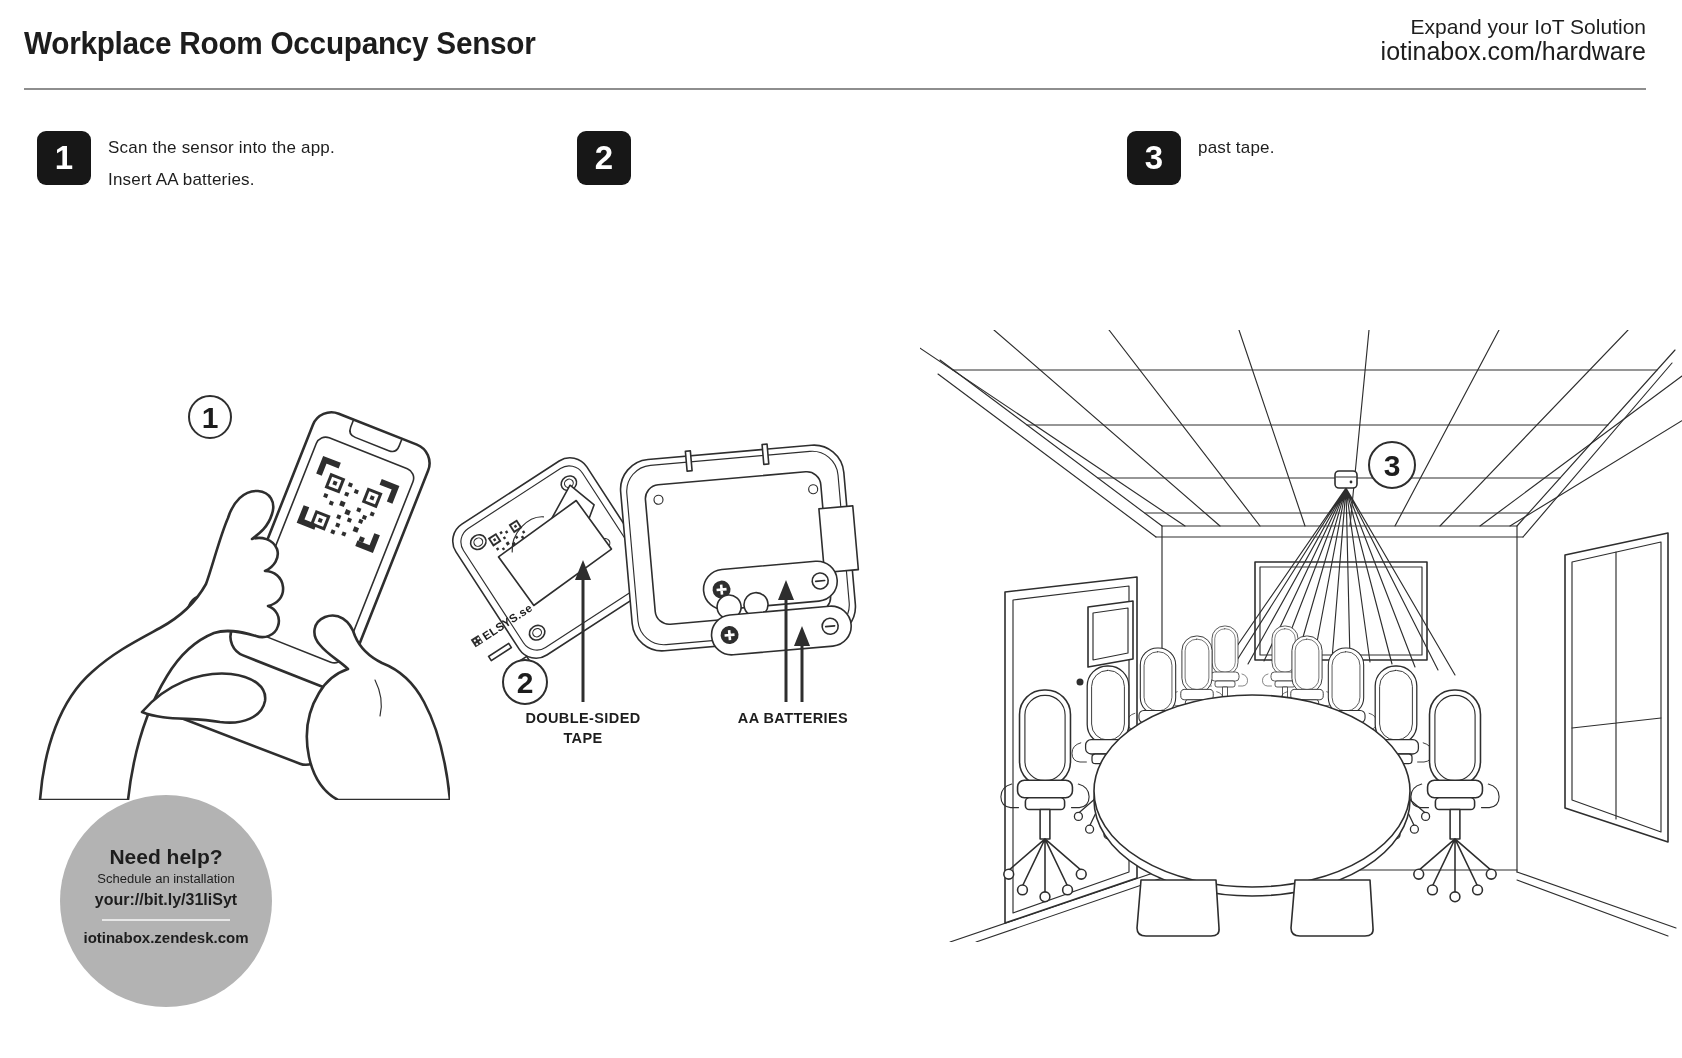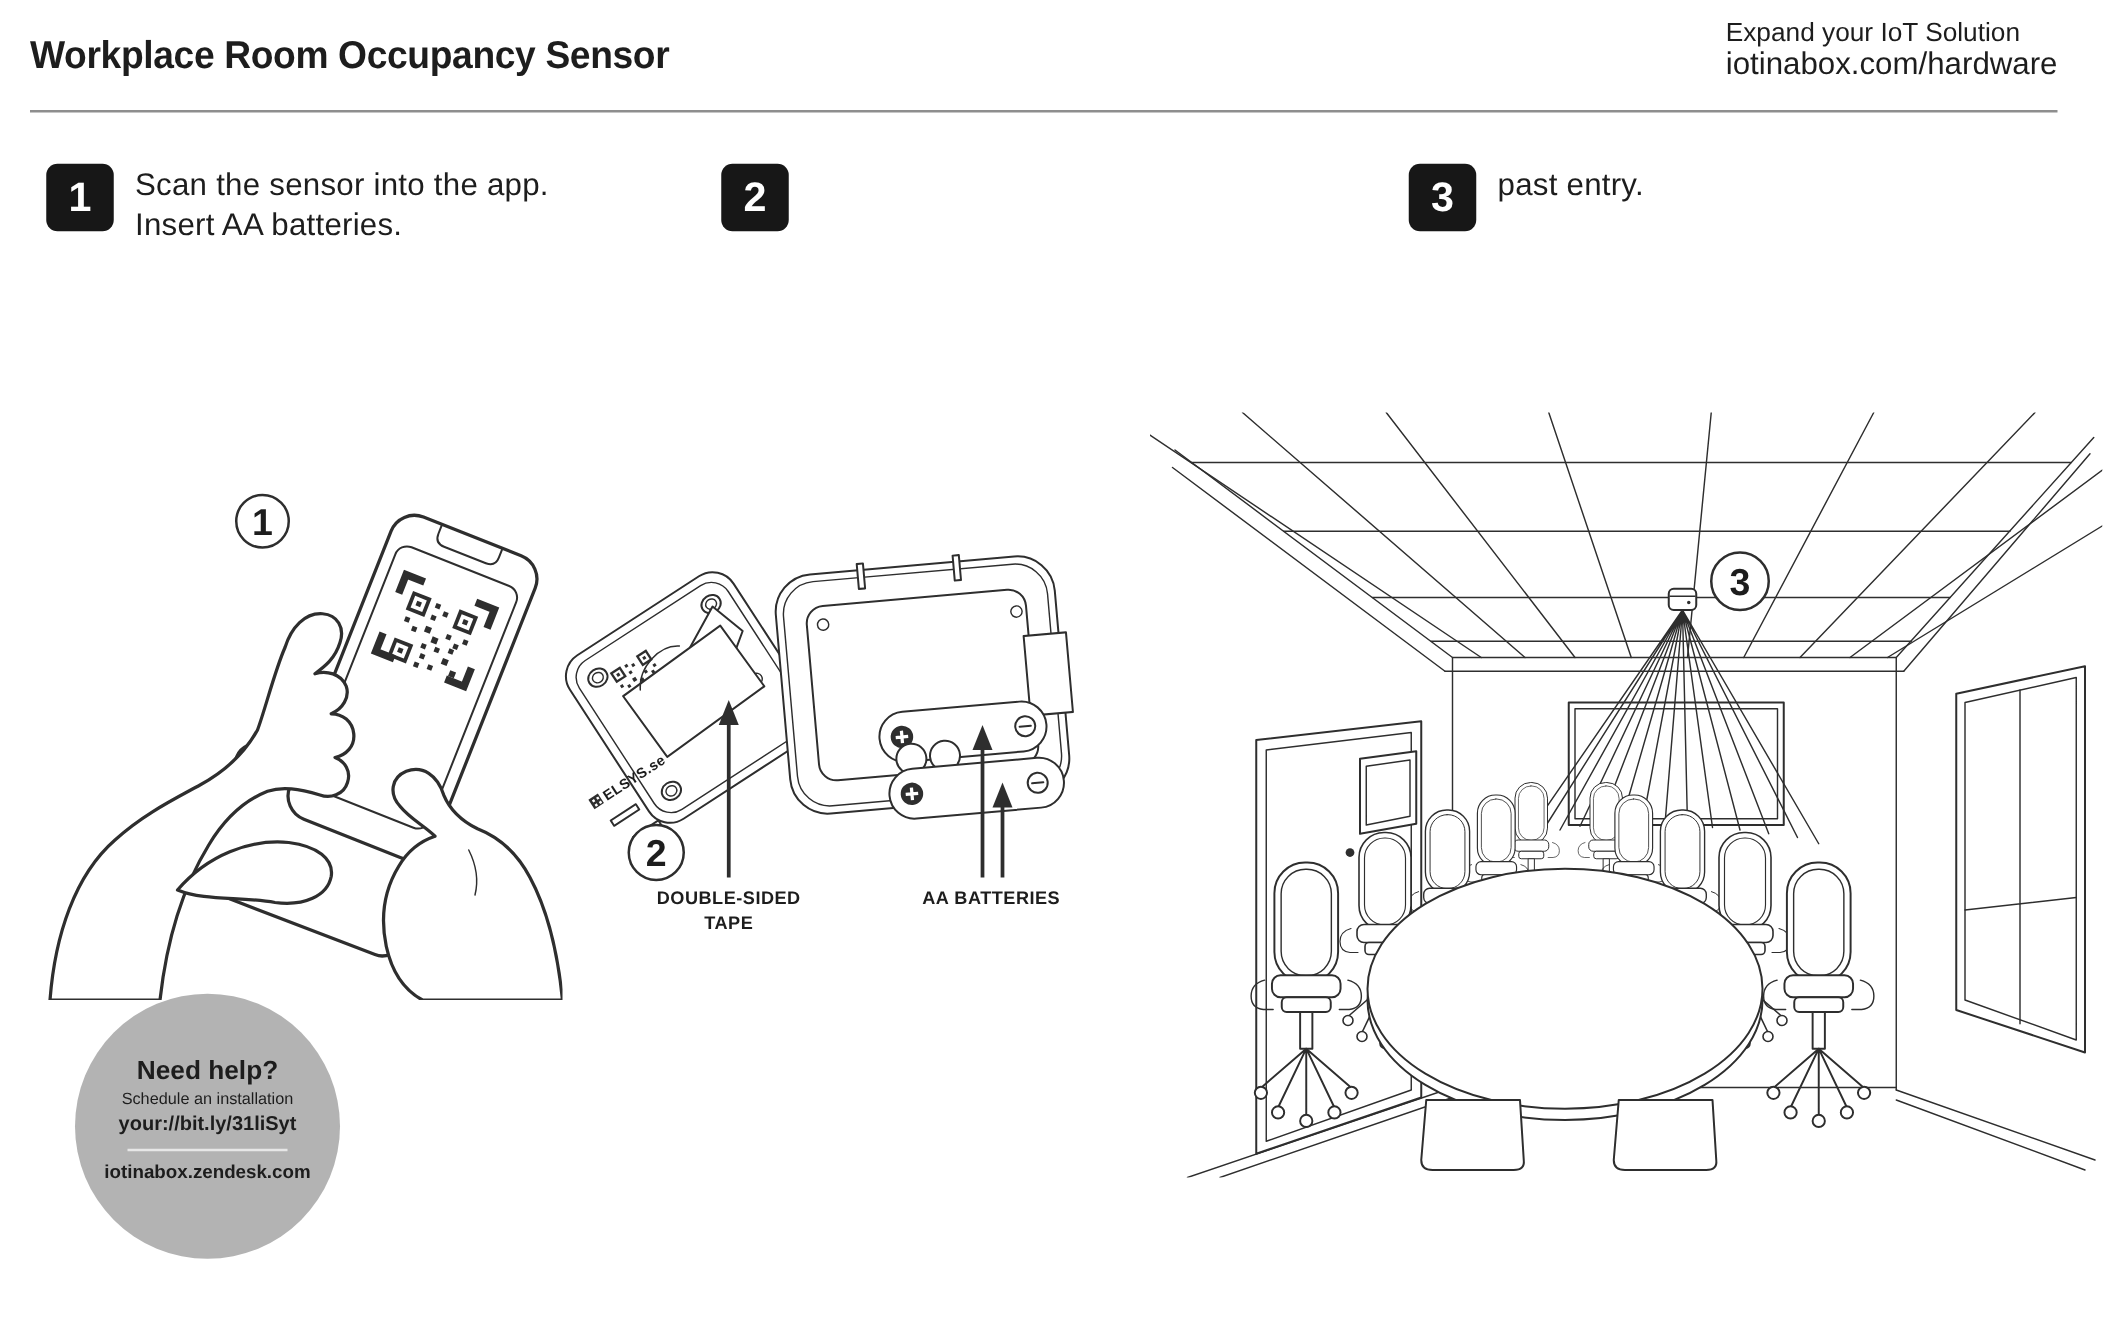--- a/index.html
+++ b/index.html
@@ -8,32 +8,32 @@
     background:#ffffff;color:var(--text,#1d1d1d);
     font-family:"Liberation Sans",sans-serif;
     --text:#1d1d1d; --line:#2e2e2e; --badge-bg:#171717; --help-circle:#b3b3b3;
     --divider:#8e8e8e; --help-divider:#e7e7e7;
   }
   .page-title{
     position:absolute;left:24px;top:26px;
     font-size:31px;font-weight:bold;letter-spacing:-.3px;
     transform:scaleX(.96);transform-origin:left center;white-space:nowrap;
   }
-  .header-right{position:absolute;right:36px;top:14px;text-align:left;line-height:25px;}
+  .header-right{position:absolute;right:36px;top:14px;text-align:right;line-height:25px;}
   .header-tagline{font-size:21px;}
   .header-url{font-size:25px;font-weight:normal;}
   .divider{position:absolute;left:24px;right:36px;top:88px;height:2px;background:var(--divider);}
 
   .step{position:absolute;top:131px;display:flex;gap:17px;}
   .step-num{
     width:54px;height:54px;border-radius:9px;background:var(--badge-bg);
     color:#fff;font-size:33px;font-weight:bold;
     display:flex;align-items:center;justify-content:center;flex:0 0 auto;
   }
-  .step-text{font-size:25px;line-height:32px;padding-top:1px;letter-spacing:.2px;color:var(--text);}
+  .step-text{font-size:17px;line-height:32px;padding-top:1px;letter-spacing:.2px;color:var(--text);}
 
   .fig{position:absolute;}
   #fig-phone{left:30px;top:380px;width:420px;height:420px;}
   #fig-sensor{left:430px;top:420px;width:440px;height:340px;}
   #fig-room{left:920px;top:330px;width:762px;height:612px;}
 
   .help-circle{
     position:absolute;left:60px;top:795px;width:212px;height:212px;border-radius:50%;
     background:var(--help-circle);text-align:center;box-sizing:border-box;padding-top:50px;
   }
@@ -69,21 +69,21 @@
     <div>Scan the sensor into the app.</div>
     <div>Insert AA batteries.</div>
   </div>
 </div>
 <div class="step" style="left:577px;">
   <div class="step-num">2</div>
 </div>
 <div class="step" style="left:1127px;">
   <div class="step-num">3</div>
   <div class="step-text">
-    <div>past entry.</div>
+    <div>past tape.</div>
   </div>
 </div>
 
 <div class="fig" id="fig-phone">
 <svg width="420" height="420" viewBox="0 0 420 420">
   <defs>
     <g id="qr">
       <rect class="blk" x="0" y="0" width="16" height="16"></rect>
           <rect x="3" y="3" width="10" height="10" fill="#fff"></rect>
           <rect class="blk" x="6" y="6" width="4" height="4"></rect>

